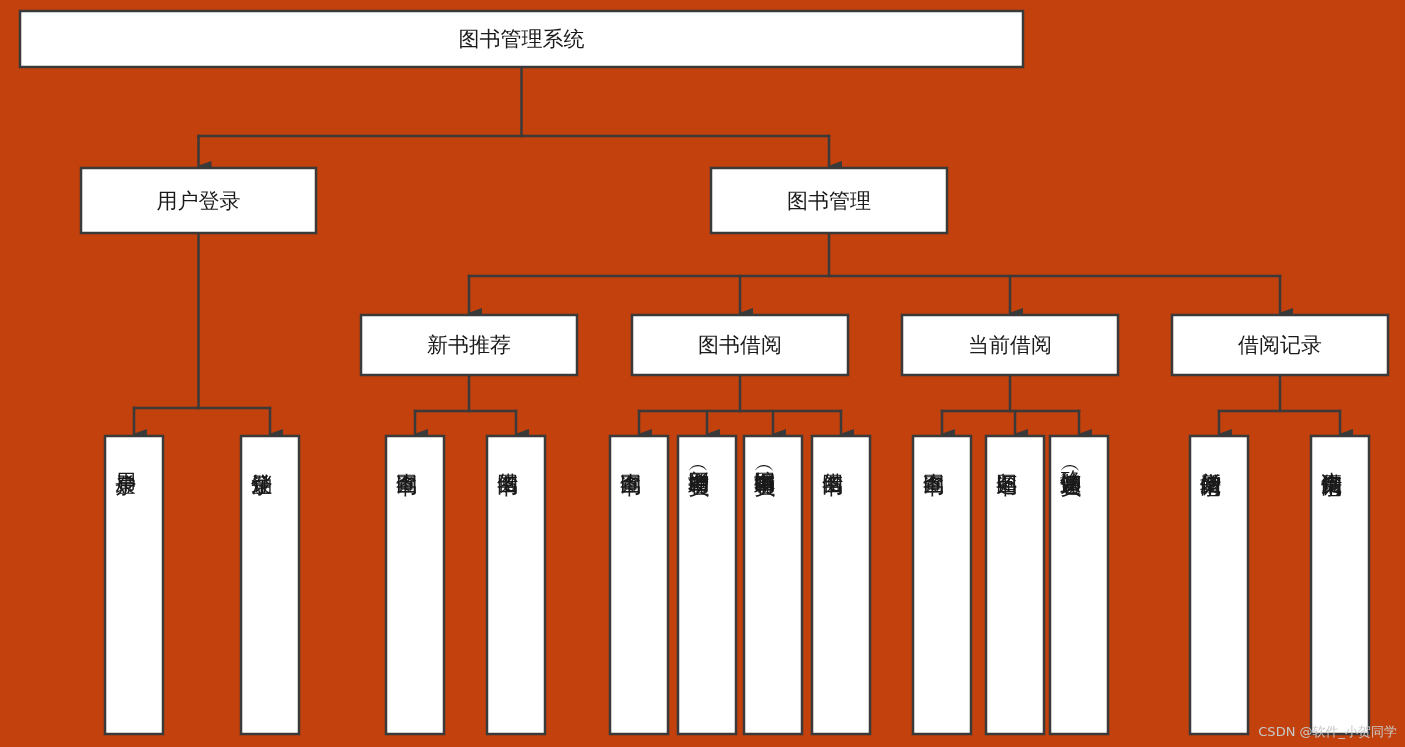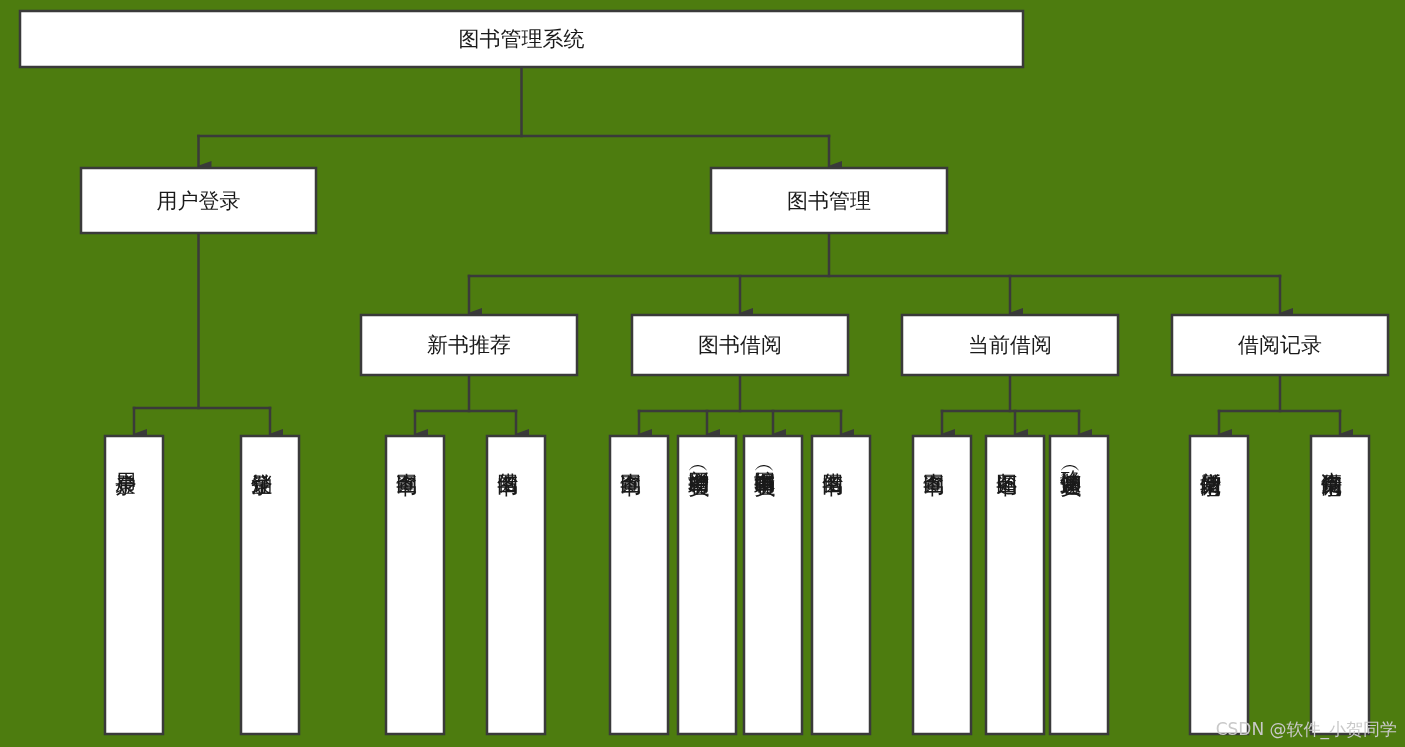--- a/index.html
+++ b/index.html
@@ -8,21 +8,21 @@
     padding: 0;
     background: #ffffff;
   }
   body {
     font-family: "DejaVu Sans", "Liberation Sans", sans-serif;
   }
   #diagram-root {
     position: relative;
     width: 1405px;
     height: 747px;
-    background: #4d7c0f;
+    background: #c2410c;
     overflow: hidden;
   }
   svg#tree-svg {
     position: absolute;
     left: 0;
     top: 0;
     width: 1405px;
     height: 747px;
     display: block;
   }
@@ -55,21 +55,21 @@
     writing-mode: vertical-rl;
     text-orientation: upright;
     text-anchor: middle;
     letter-spacing: 1px;
   }
   .watermark {
     position: absolute;
     right: 8px;
     bottom: 6px;
     font-family: "DejaVu Sans", "Liberation Sans", sans-serif;
-    font-size: 17px;
+    font-size: 13px;
     color: #c9c9c9;
     white-space: nowrap;
     user-select: none;
   }
 </style>
 </head>
 <body>
 
 <div id="diagram-root">
 

